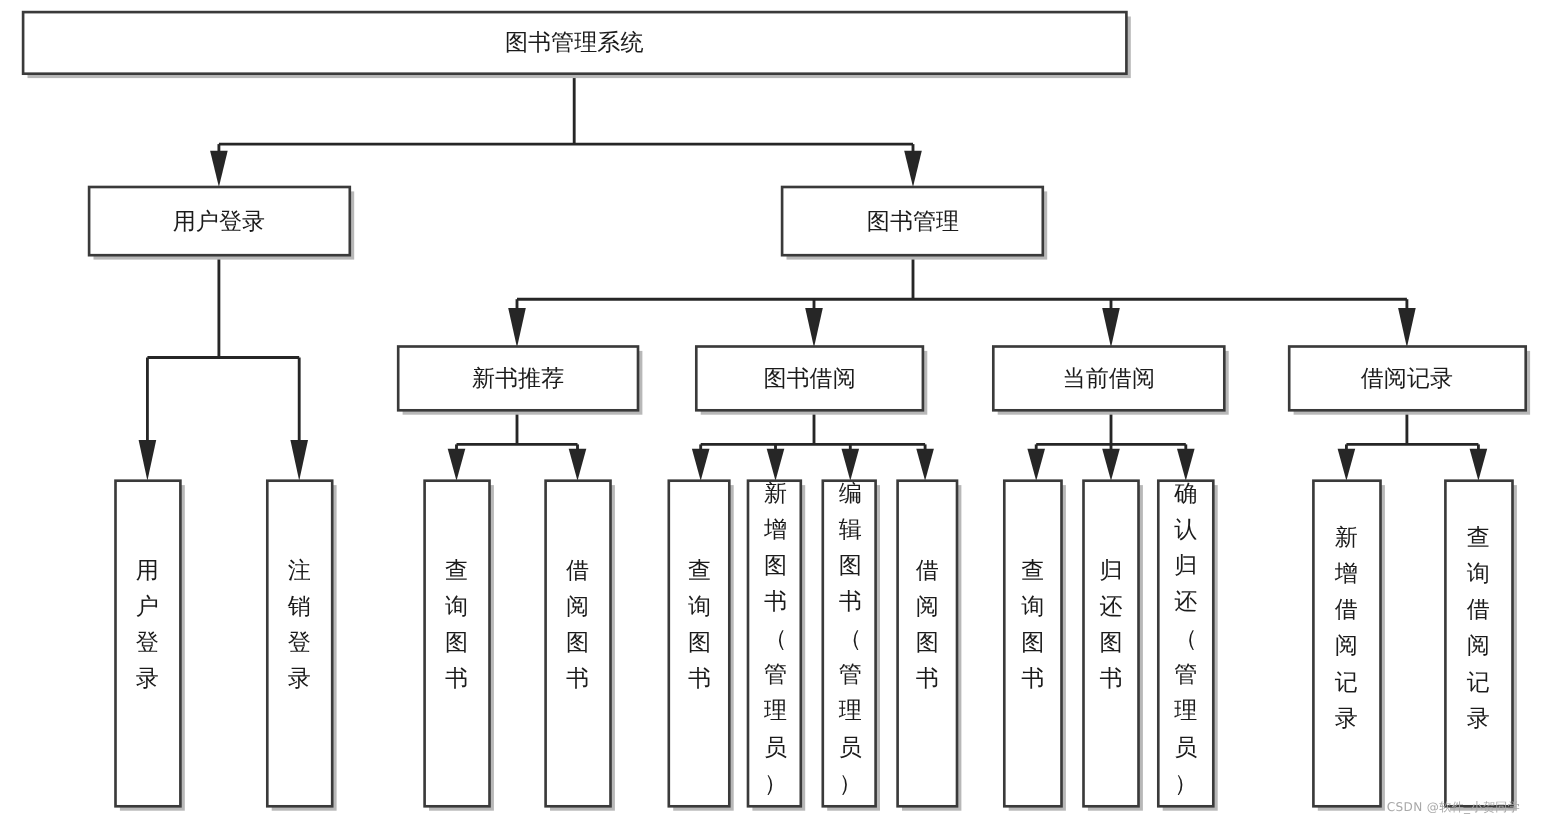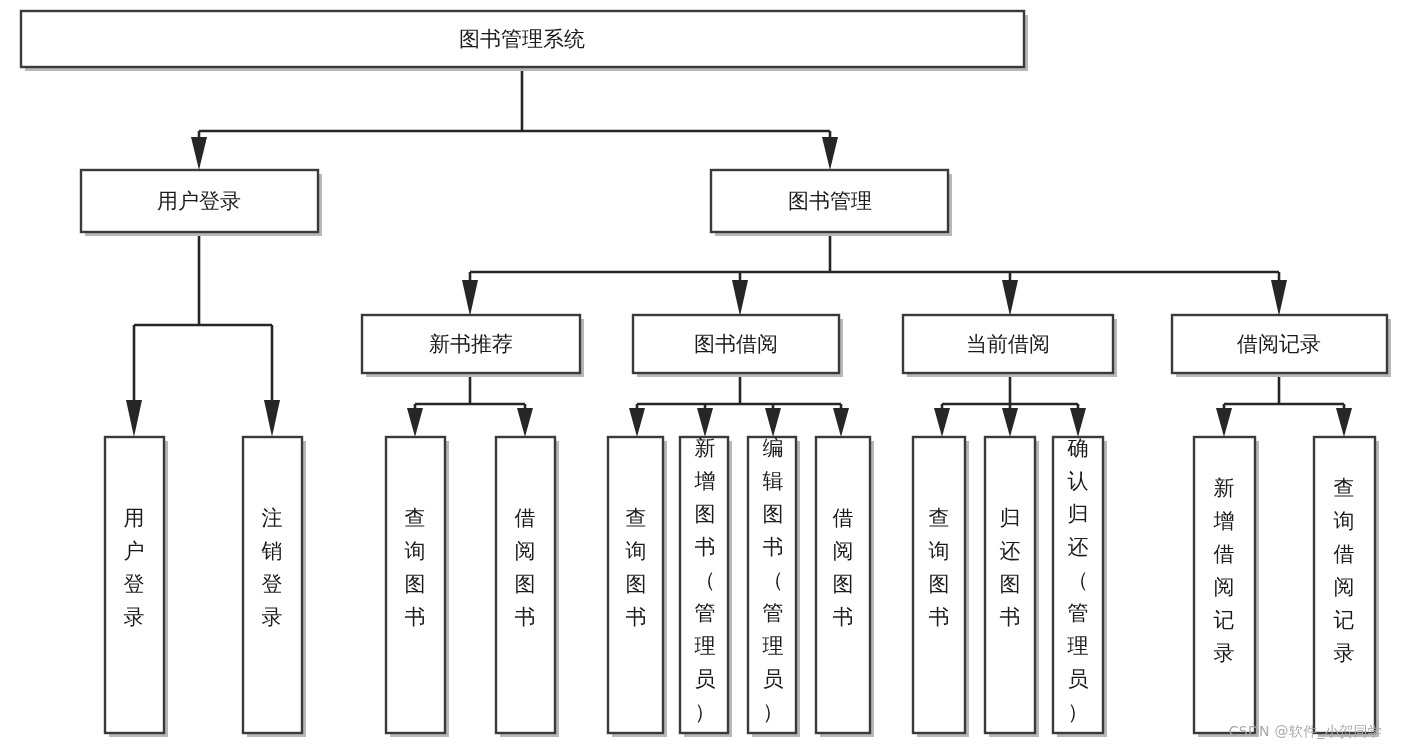--- a/index.html
+++ b/index.html
@@ -55,21 +55,21 @@
     fill: #1b1b1b;
     font-family: "DejaVu Sans", "Liberation Sans", sans-serif;
     font-size: 21px;
     text-anchor: middle;
   }
   .watermark-text {
     position: absolute;
     right: 10px;
     bottom: 6px;
     font-family: "DejaVu Sans", "Liberation Sans", sans-serif;
-    font-size: 14px;
+    font-size: 11px;
     color: #a9a9a9;
     white-space: nowrap;
     letter-spacing: 0.3px;
   }
 </style>
 </head>
 <body>
 
 <div id="diagram-root">
 

